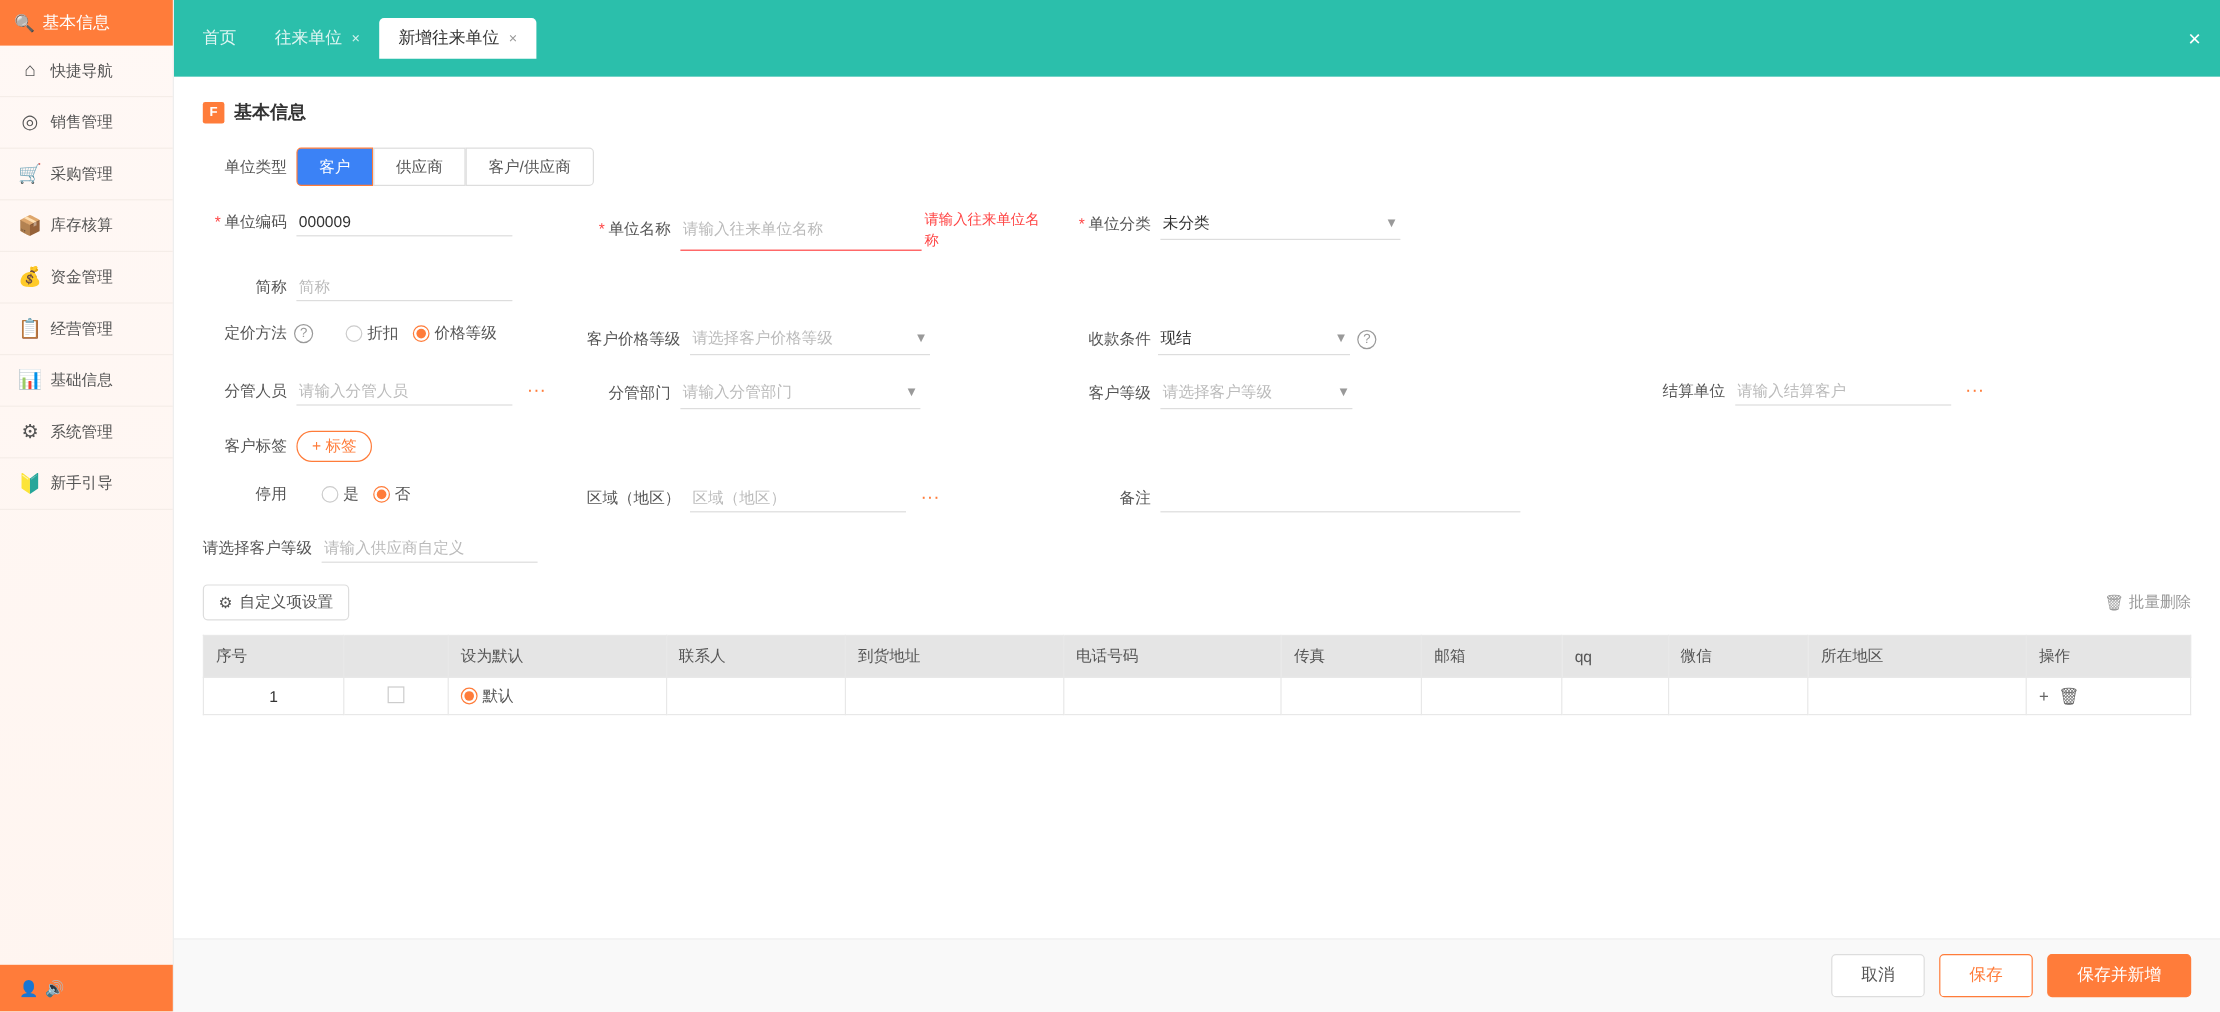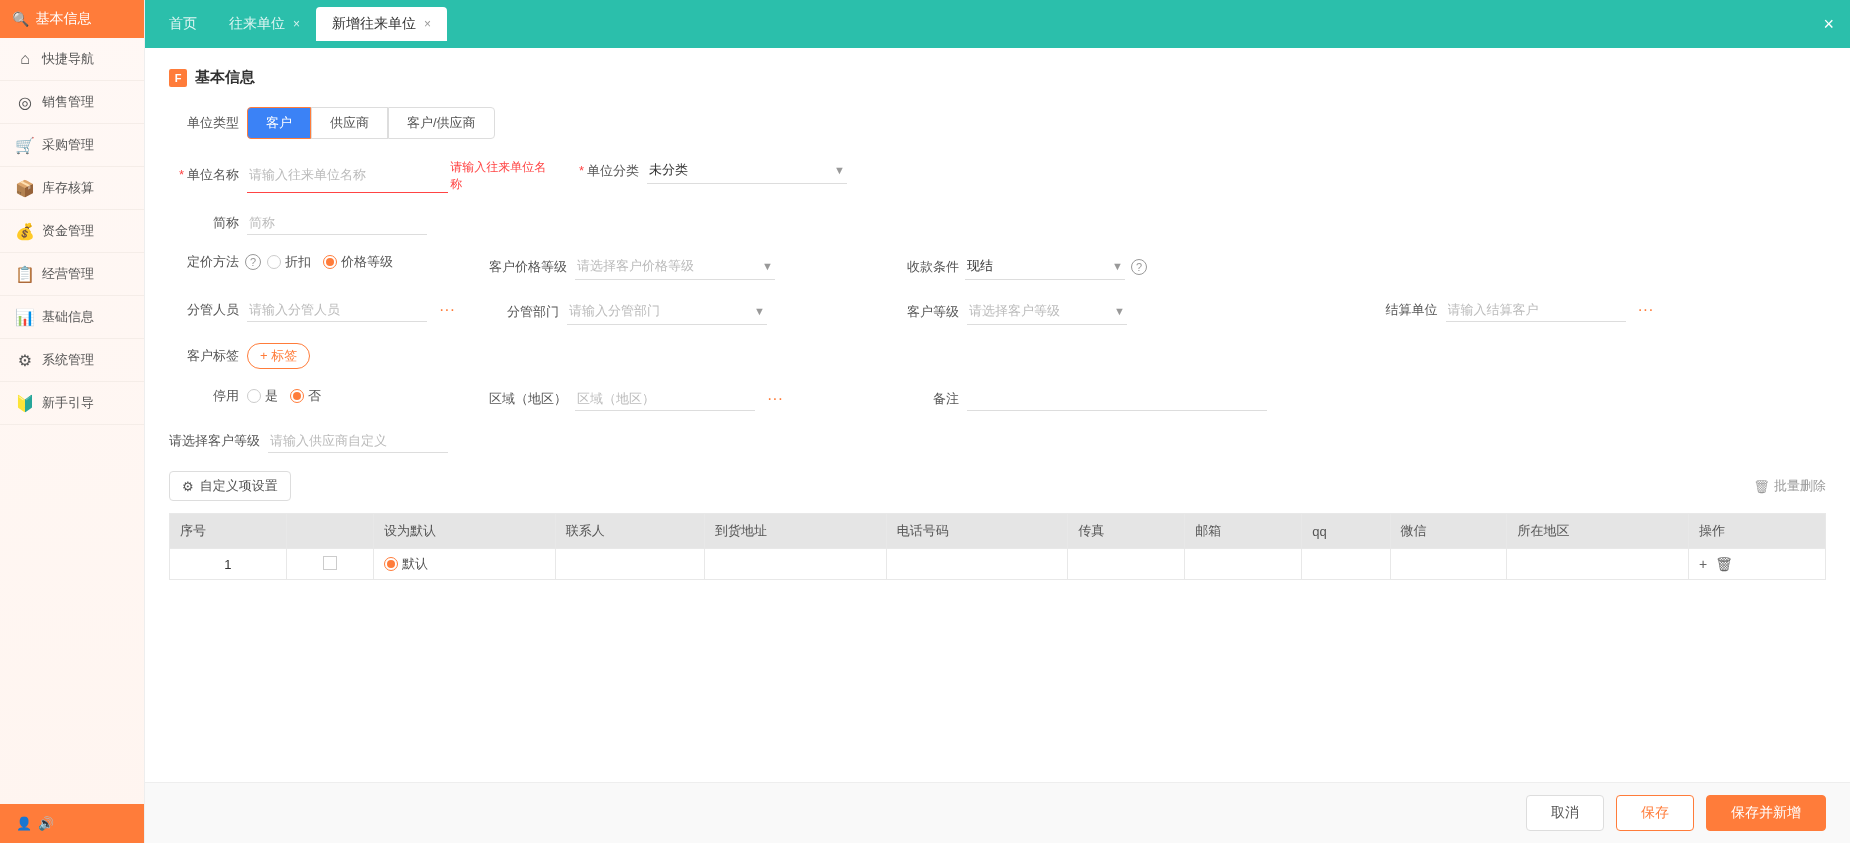--- a/index.html
+++ b/index.html
@@ -52,21 +52,21 @@
       display: flex;
       flex-direction: column;
       overflow: hidden;
     }
 
     
     .tab-bar {
       background: #2bbfab;
       display: flex;
       align-items: center;
-      height: 48px;
+      height: 64px;
       padding: 0 8px;
       flex-shrink: 0;
     }
     .tab {
       display: flex;
       align-items: center;
       gap: 6px;
       padding: 8px 16px;
       color: rgba(255,255,255,0.85);
       cursor: pointer;
@@ -194,20 +194,21 @@
       border-color: #ff7c3a;
     }
     .type-btn:first-child { border-radius: 4px 0 0 4px; }
     .type-btn:last-child { border-radius: 0 4px 4px 0; }
 
     
     .radio-group {
       display: flex;
       align-items: center;
       gap: 12px;
+      margin-left: 21px;
     }
     .radio-item {
       display: flex;
       align-items: center;
       gap: 4px;
       cursor: pointer;
       font-size: 13px;
       color: #555;
     }
     .radio-circle {
@@ -465,20 +466,24 @@
         <span class="form-label">单位类型</span>
         <div class="type-buttons">
           <button class="type-btn active">客户</button>
           <button class="type-btn">供应商</button>
           <button class="type-btn">客户/供应商</button>
         </div>
       </div>
     </div>
 
     <div class="form-row">
+      <div class="form-group" style="max-width: 320px;">
+        <span class="form-label required">单位编码</span>
+        <input class="form-input" type="text" value="000009" style="width: 180px;">
+      </div>
       <div class="form-group" style="max-width: 380px; flex-direction: column; align-items: flex-start;">
         <div style="display:flex; align-items: center; gap: 8px;">
           <span class="form-label required">单位名称</span>
           <div class="input-group">
             <input class="form-input error-border" type="text" style="width: 220px;" placeholder="请输入往来单位名称">
             <span class="error-msg">请输入往来单位名称</span>
           </div>
         </div>
       </div>
       <div class="form-group" style="margin-left: 20px;">

